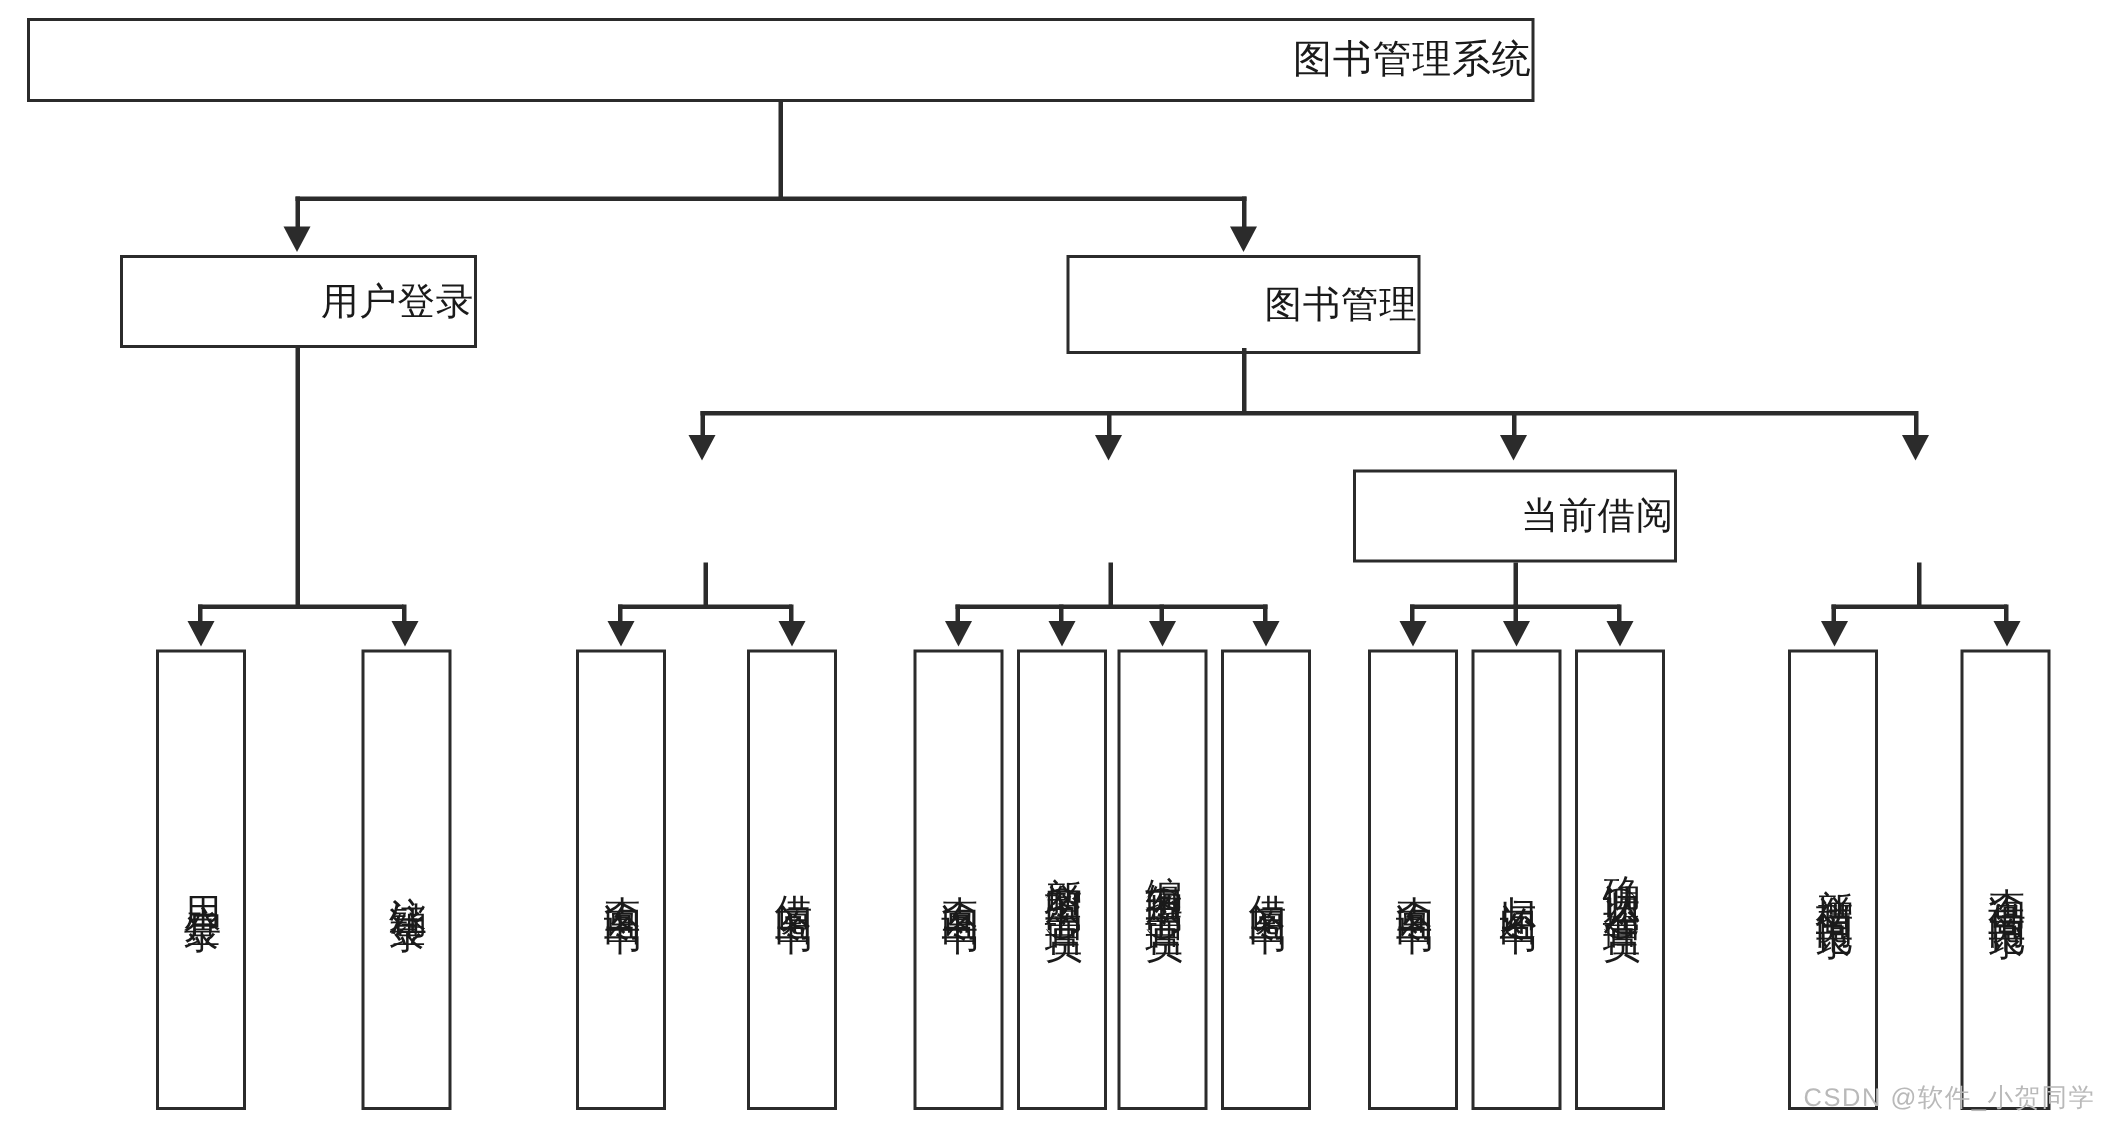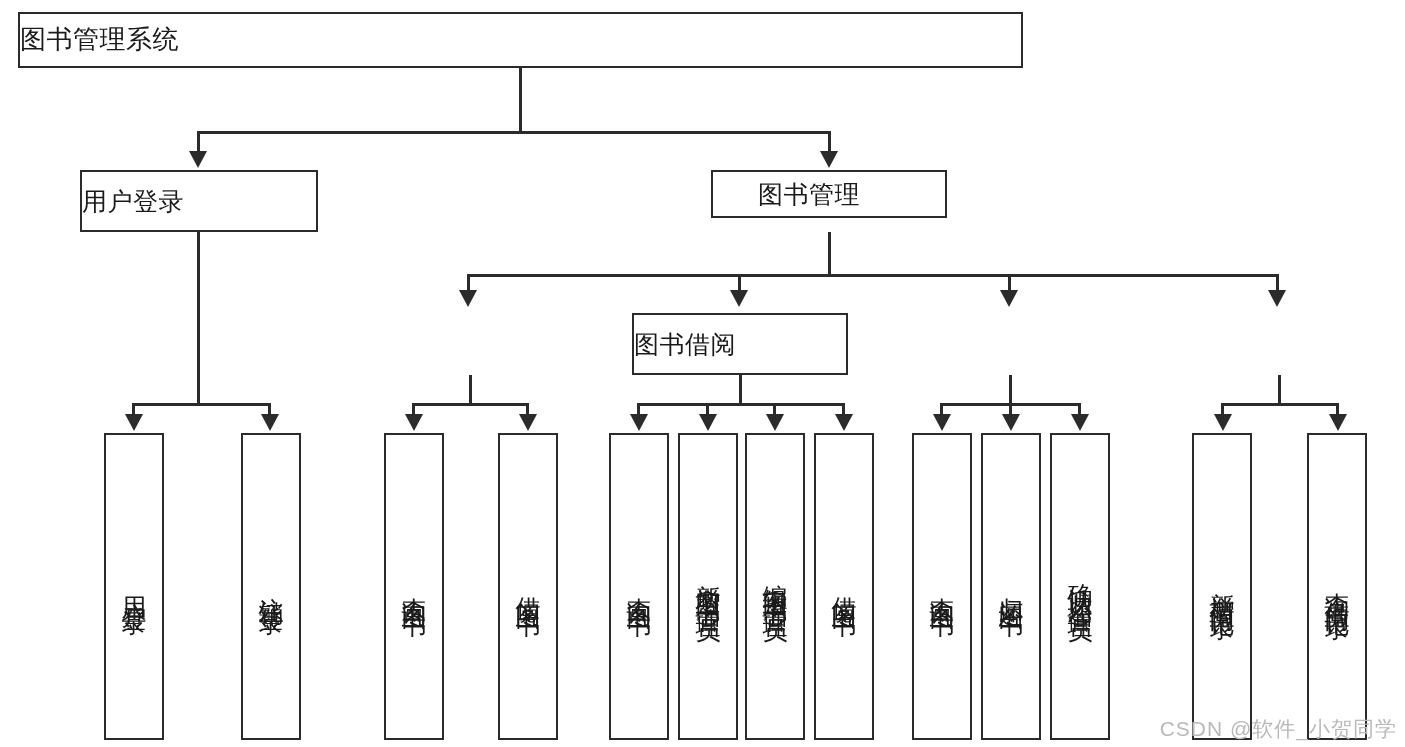--- a/index.html
+++ b/index.html
@@ -17,21 +17,21 @@
     background: #ffffff;
     overflow: hidden;
   }
   .node {
     position: absolute;
     box-sizing: border-box;
     border: 2.5px solid #2b2b2b;
     background: #ffffff;
     display: flex;
     align-items: center;
-    justify-content: flex-start;
+    justify-content: flex-end;
     color: #1a1a1a;
   }
   .node .lbl {
     display: block;
     text-align: center;
     line-height: 1.06;
   }
   
   .node.horiz .lbl {
     font-size: 25px;
@@ -69,21 +69,21 @@
     height: 0;
     border-left: 9px solid transparent;
     border-right: 9px solid transparent;
     border-top: 17px solid #2b2b2b;
   }
 
   #watermark {
     position: absolute;
     right: 8px;
     bottom: 4px;
-    font-size: 21px;
+    font-size: 17px;
     color: #b9b9b9;
     letter-spacing: 1px;
     white-space: nowrap;
     pointer-events: none;
   }
 </style>
 </head>
 <body>
 
 <div id="canvas">
@@ -98,21 +98,21 @@
 
   <div class="ln vln" style="left:197px; top:131px; width:2.5px; height:22px;"></div>
   <div class="arw" style="left:189px; top:151px;"></div>
   <div class="ln vln" style="left:828px; top:131px; width:2.5px; height:22px;"></div>
   <div class="arw" style="left:820px; top:151px;"></div>
 
   <div class="node horiz" style="left:80px; top:170px; width:238px; height:62px;">
     <span class="lbl">用户登录</span>
   </div>
 
-  <div class="node horiz" style="left:711px; top:170px; width:236px; height:48px;padding-left:45px;">
+  <div class="node horiz" style="left:711px; top:170px; width:236px; height:66px;padding-left:45px;">
     <span class="lbl">图书管理</span>
   </div>
 
   <div class="ln vln" style="left:197px; top:232px; width:2.5px; height:173px;"></div>
   <div class="ln hln" style="left:132px; top:403px; width:137px; height:2.5px;"></div>
   <div class="ln vln" style="left:132px; top:403px; width:2.5px; height:14px;"></div>
   <div class="arw" style="left:125px; top:414px;"></div>
   <div class="ln vln" style="left:268px; top:403px; width:2.5px; height:14px;"></div>
   <div class="arw" style="left:261px; top:414px;"></div>
 
@@ -120,22 +120,22 @@
   <div class="ln hln" style="left:467px; top:274px; width:811px; height:2.5px;"></div>
   <div class="ln vln" style="left:467px; top:274px; width:2.5px; height:18px;"></div>
   <div class="arw" style="left:459px; top:290px;"></div>
   <div class="ln vln" style="left:738px; top:274px; width:2.5px; height:18px;"></div>
   <div class="arw" style="left:730px; top:290px;"></div>
   <div class="ln vln" style="left:1008px; top:274px; width:2.5px; height:18px;"></div>
   <div class="arw" style="left:1000px; top:290px;"></div>
   <div class="ln vln" style="left:1276px; top:274px; width:2.5px; height:18px;"></div>
   <div class="arw" style="left:1268px; top:290px;"></div>
 
-  <div class="node horiz" style="left:632px; top:313px; width:216px; height:62px;">
-    <span class="lbl">图书借阅</span>
+  <div class="node horiz" style="left:902px; top:313px; width:216px; height:62px;">
+    <span class="lbl">当前借阅</span>
   </div>
 
   <div class="ln vln" style="left:469px; top:375px; width:2.5px; height:30px;"></div>
   <div class="ln hln" style="left:412px; top:403px; width:116px; height:2.5px;"></div>
   <div class="ln vln" style="left:412px; top:403px; width:2.5px; height:14px;"></div>
   <div class="arw" style="left:405px; top:414px;"></div>
   <div class="ln vln" style="left:526px; top:403px; width:2.5px; height:14px;"></div>
   <div class="arw" style="left:519px; top:414px;"></div>
 
   <div class="ln vln" style="left:739px; top:375px; width:2.5px; height:30px;"></div>

